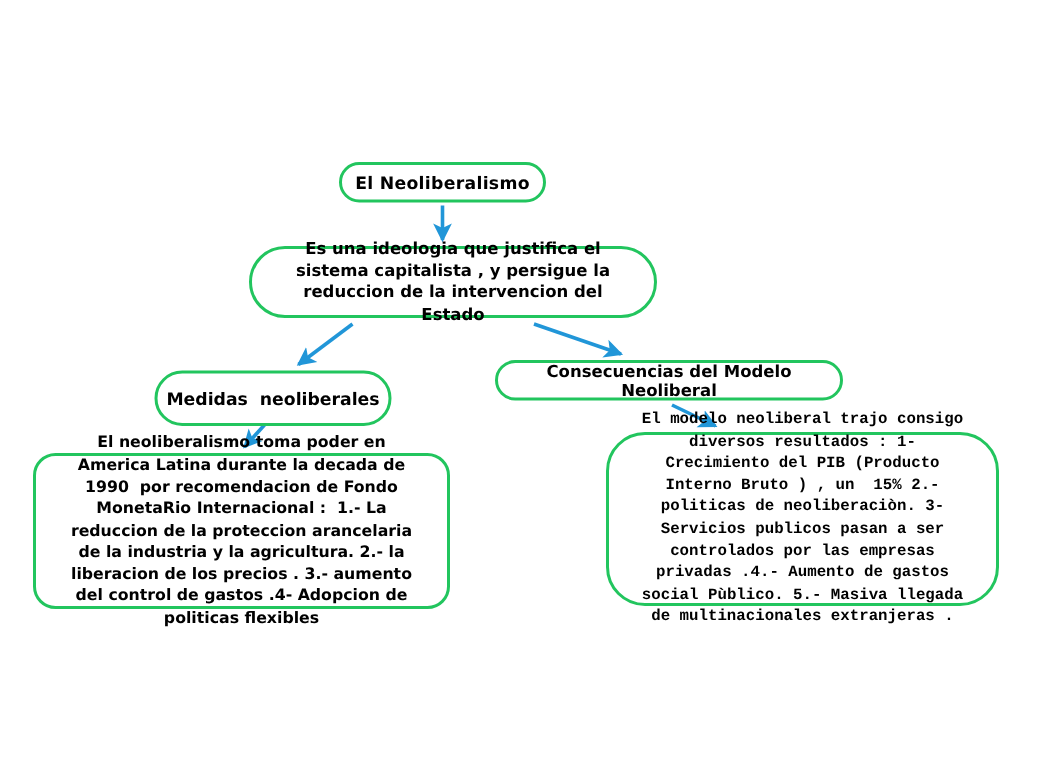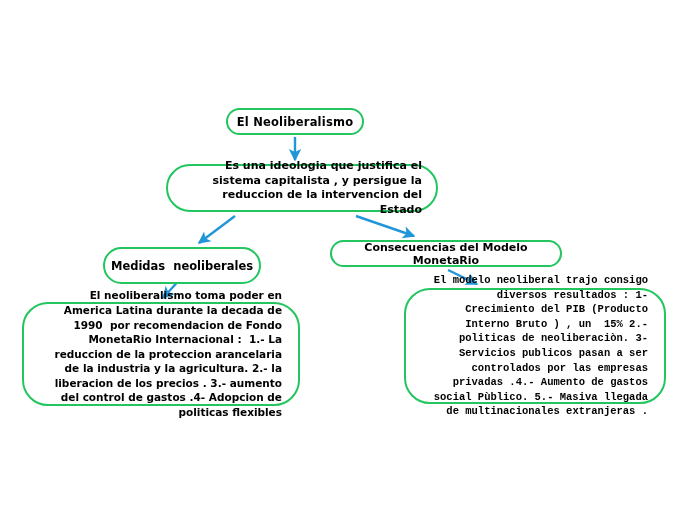--- a/index.html
+++ b/index.html
@@ -41,21 +41,21 @@
     z-index: 2;
   }
   .node-pill {
     border-radius: 999px;
     justify-content: center;
     text-align: center;
   }
   .node-block {
     border-radius: 26px;
     justify-content: flex-start;
-    text-align: right;
+    text-align: center;
   }
   .node-text {
     display: block;
     white-space: pre-wrap;
   }
 
   
   #node-root {
     left: 226px;
     top: 108px;
@@ -93,20 +93,21 @@
   }
   
   #node-medidas-detail {
     left: 22px;
     top: 302px;
     width: 278px;
     height: 104px;
     padding: 0 16px;
     font-size: 10.5px;
     line-height: 14.6px;
+    border-radius: 15px;
   }
   
   #node-consecuencias-detail {
     left: 404px;
     top: 288px;
     width: 262px;
     height: 116px;
     padding: 0 16px;
     font-size: 10.5px;
     line-height: 14.6px;
@@ -142,21 +143,21 @@
 
   <div id="node-definition" class="node node-block">
     <span class="node-text">Es una ideologia que justifica el sistema capitalista , y persigue la reduccion de la intervencion del Estado</span>
   </div>
 
   <div id="node-medidas" class="node node-pill">
     <span class="node-text">Medidas  neoliberales</span>
   </div>
 
   <div id="node-consecuencias" class="node node-pill">
-    <span class="node-text">Consecuencias del Modelo MonetaRio</span>
+    <span class="node-text">Consecuencias del Modelo Neoliberal</span>
   </div>
 
   <div id="node-medidas-detail" class="node node-block">
     <span class="node-text">El neoliberalismo toma poder en America Latina durante la decada de 1990  por recomendacion de Fondo MonetaRio Internacional :  1.- La reduccion de la proteccion arancelaria de la industria y la agricultura. 2.- la liberacion de los precios . 3.- aumento del control de gastos .4- Adopcion de politicas flexibles</span>
   </div>
 
   <div id="node-consecuencias-detail" class="node node-block">
     <span class="node-text">El modelo neoliberal trajo consigo diversos resultados : 1- Crecimiento del PIB (Producto Interno Bruto ) , un  15% 2.- politicas de neoliberaciòn. 3- Servicios publicos pasan a ser controlados por las empresas privadas .4.- Aumento de gastos social Pùblico. 5.- Masiva llegada de multinacionales extranjeras .</span>
   </div>
 

